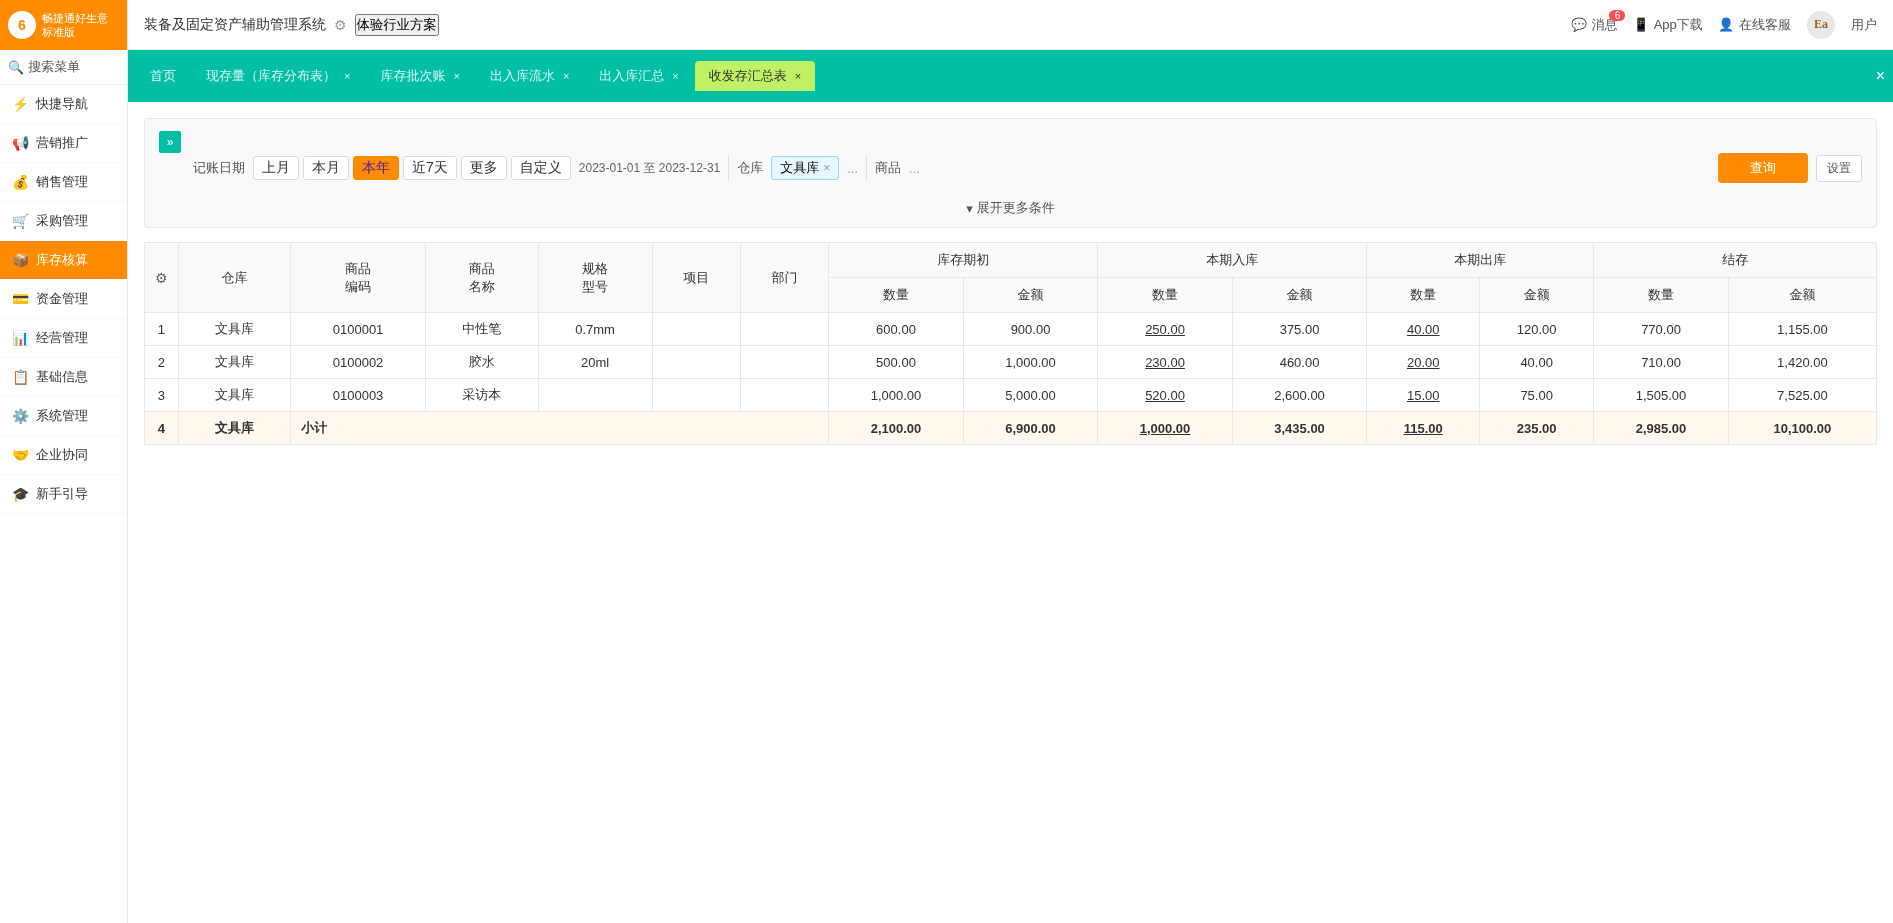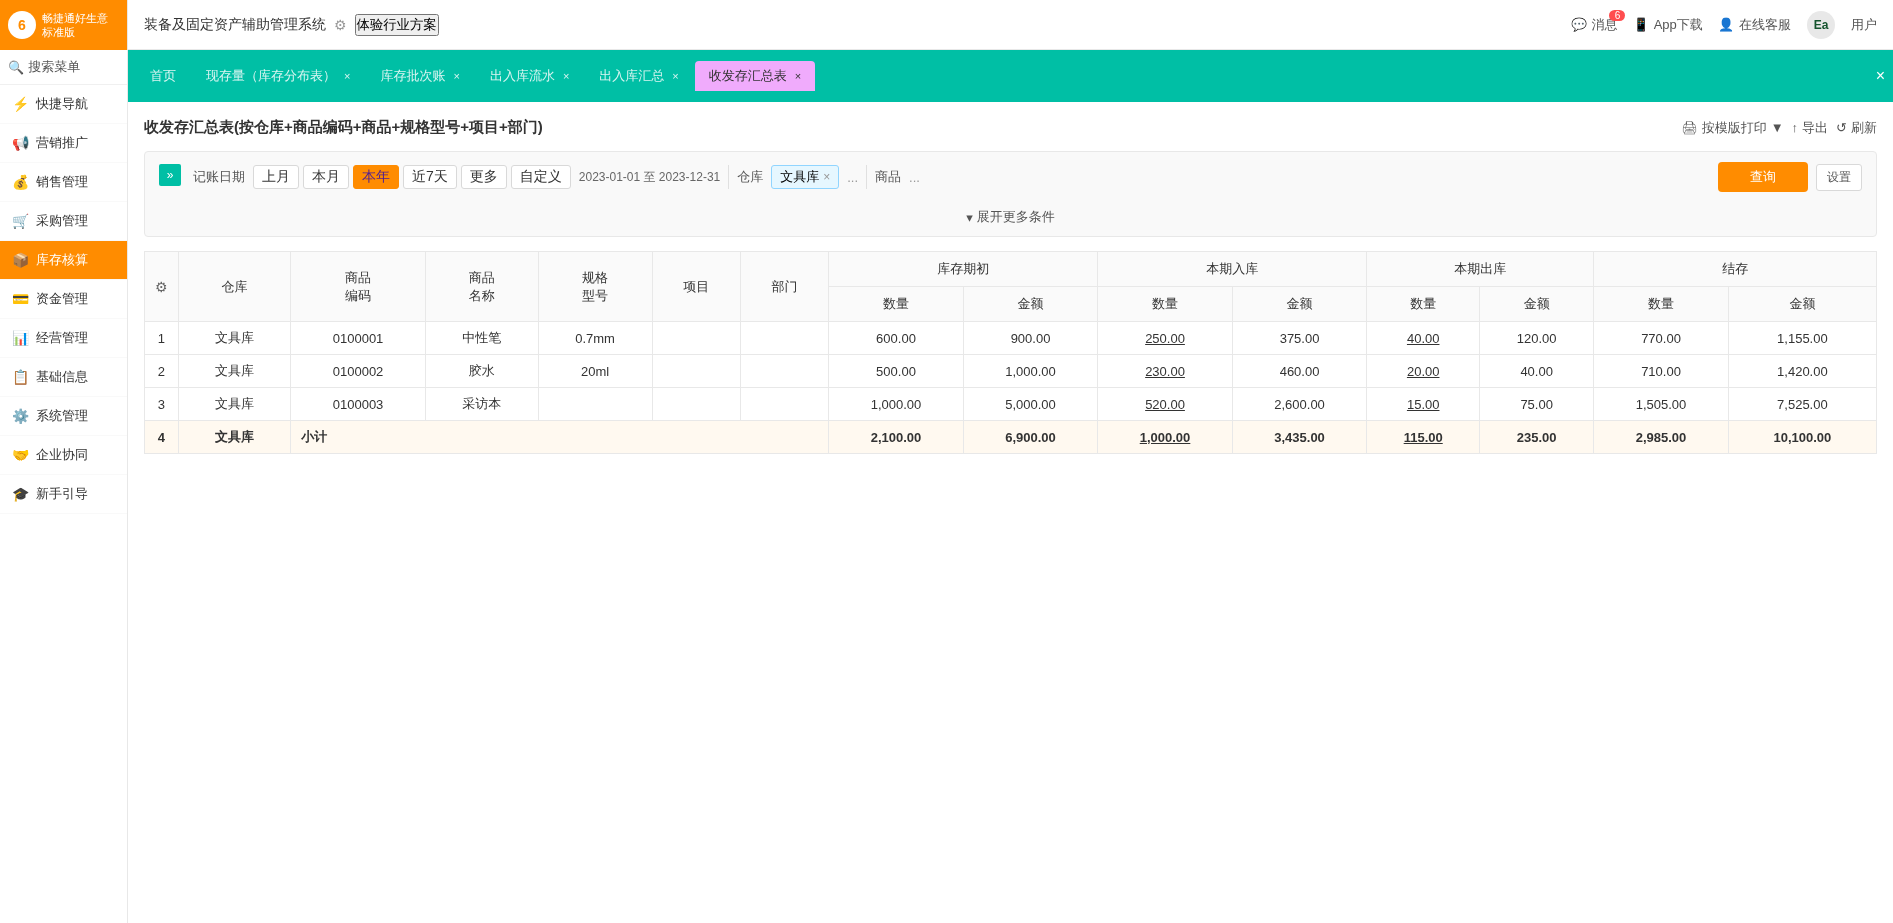--- a/index.html
+++ b/index.html
@@ -81,21 +81,21 @@
     }
     .tab {
       display: flex; align-items: center; gap: 6px;
       padding: 6px 14px;
       cursor: pointer;
       font-size: 13px;
       color: rgba(255,255,255,0.85);
       border-radius: 4px 4px 0 0;
       white-space: nowrap;
     }
-    .tab.active { background: #f0abfc; color: #333; text-align: right; }
+    .tab.active { background: #bef264; color: #333; text-align: right; }
     .tab .tab-close { font-size: 11px; color: inherit; margin-left: 2px; }
     .tabs-close-all { margin-left: auto; color: #fff; cursor: pointer; font-size: 16px; }
 
     
     .page-content {
       flex: 1;
       background: #fff;
       overflow-y: auto;
       padding: 16px;
       display: flex;
@@ -123,21 +123,21 @@
       align-items: flex-start;
       gap: 12px;
       flex-wrap: wrap;
     }
     .filter-toggle-btn {
       background: #00bfa5; color: #fff; border: none;
       width: 22px; height: 22px; cursor: pointer;
       display: flex; align-items: center; justify-content: center;
       border-radius: 2px; font-size: 12px; flex-shrink: 0; margin-top: 2px;
     }
-    .filter-row { display: flex; align-items: center; gap: 8px; flex-wrap: wrap; flex: 1; }
+    .filter-row { display: flex; align-items: center; gap: 8px; flex-wrap: wrap; flex: 1; margin-top: 24px; }
     .filter-label { color: #555; font-size: 13px; white-space: nowrap; }
     .date-buttons { display: flex; gap: 4px; align-items: center; }
     .date-btn {
       padding: 2px 8px; border: 1px solid #d9d9d9; border-radius: 3px;
       cursor: pointer; font-size: 14px; background: #fff; color: #333;
     }
     .date-btn.active { background: #ff8c00; color: #4c1d95; border-color: #ff8c00; }
     .date-range { font-size: 12px; color: #666; white-space: nowrap; }
     .filter-divider { width: 1px; background: #e0e0e0; height: 24px; }
     .warehouse-tag {
@@ -289,21 +289,21 @@
         <span>消息</span>
       </div>
       <div class="top-bar-icon">
         <span>📱</span>
         <span>App下载</span>
       </div>
       <div class="top-bar-icon">
         <span>👤</span>
         <span>在线客服</span>
       </div>
-      <div class="top-bar-icon" style="width:28px;height:28px;border-radius:50%;background:#e8e8e8;display:flex;align-items:center;justify-content:center;font-size:12px;font-weight:bold;color:#14532d;">
+      <div class="top-bar-icon" style="width:28px;height:28px;border-radius:50%;background:#e8e8e8;display:flex;align-items:center;justify-content:center;font-size:12px;font-weight:bold;color:#a16207;font-family:Liberation Serif, serif;">
         <span>Ea</span>
       </div>
       <div class="top-bar-icon">
         <span>用户</span>
       </div>
     </div>
   </div>
 
   <div class="tabs-bar">
     <div class="tab">
@@ -327,38 +327,20 @@
     </div>
     <div class="tab active">
       <span>收发存汇总表</span>
       <span class="tab-close">×</span>
     </div>
     <span class="tabs-close-all">×</span>
   </div>
 
   <div class="page-content">
 
-    <div class="page-header">
-      <span class="page-title">收发存汇总表(按仓库+商品编码+商品+规格型号+项目+部门)</span>
-      <div class="page-actions">
-        <div class="btn-print">
-          <span>🖨</span>
-          <span>按模版打印</span>
-          <span>▼</span>
-        </div>
-        <div class="btn-export">
-          <span>↑</span>
-          <span>导出</span>
-        </div>
-        <div class="btn-refresh">
-          <span>↺</span>
-          <span>刷新</span>
-        </div>
-      </div>
-    </div>
 
     <div class="filter-bar">
       <button class="filter-toggle-btn">»</button>
       <div class="filter-row">
         <span class="filter-label">记账日期</span>
         <div class="date-buttons">
           <button class="date-btn">上月</button>
           <button class="date-btn">本月</button>
           <button class="date-btn active">本年</button>
           <button class="date-btn">近7天</button>

